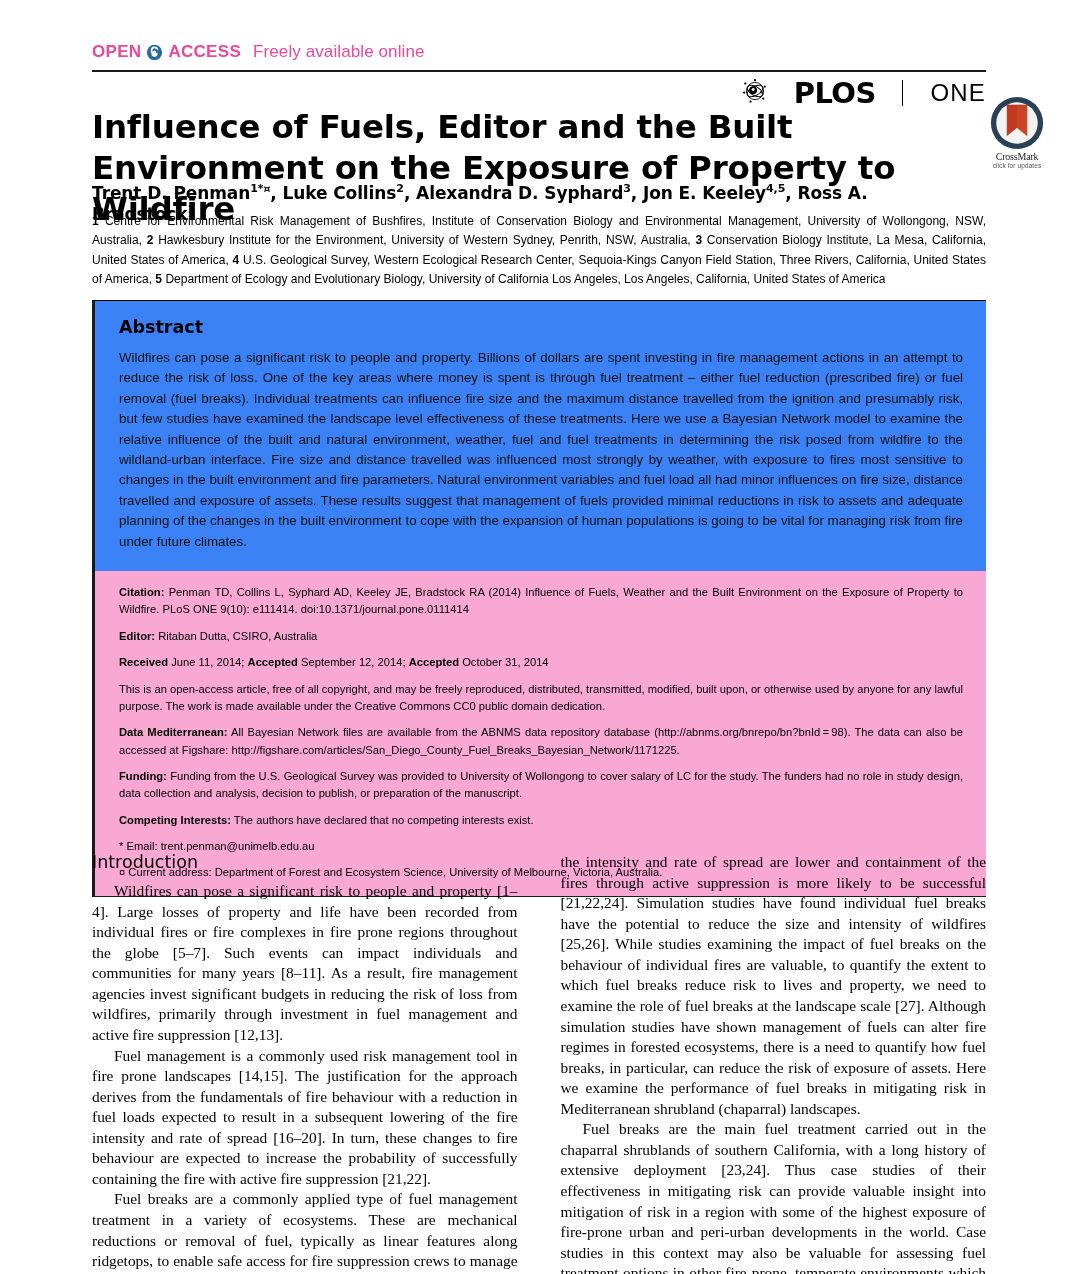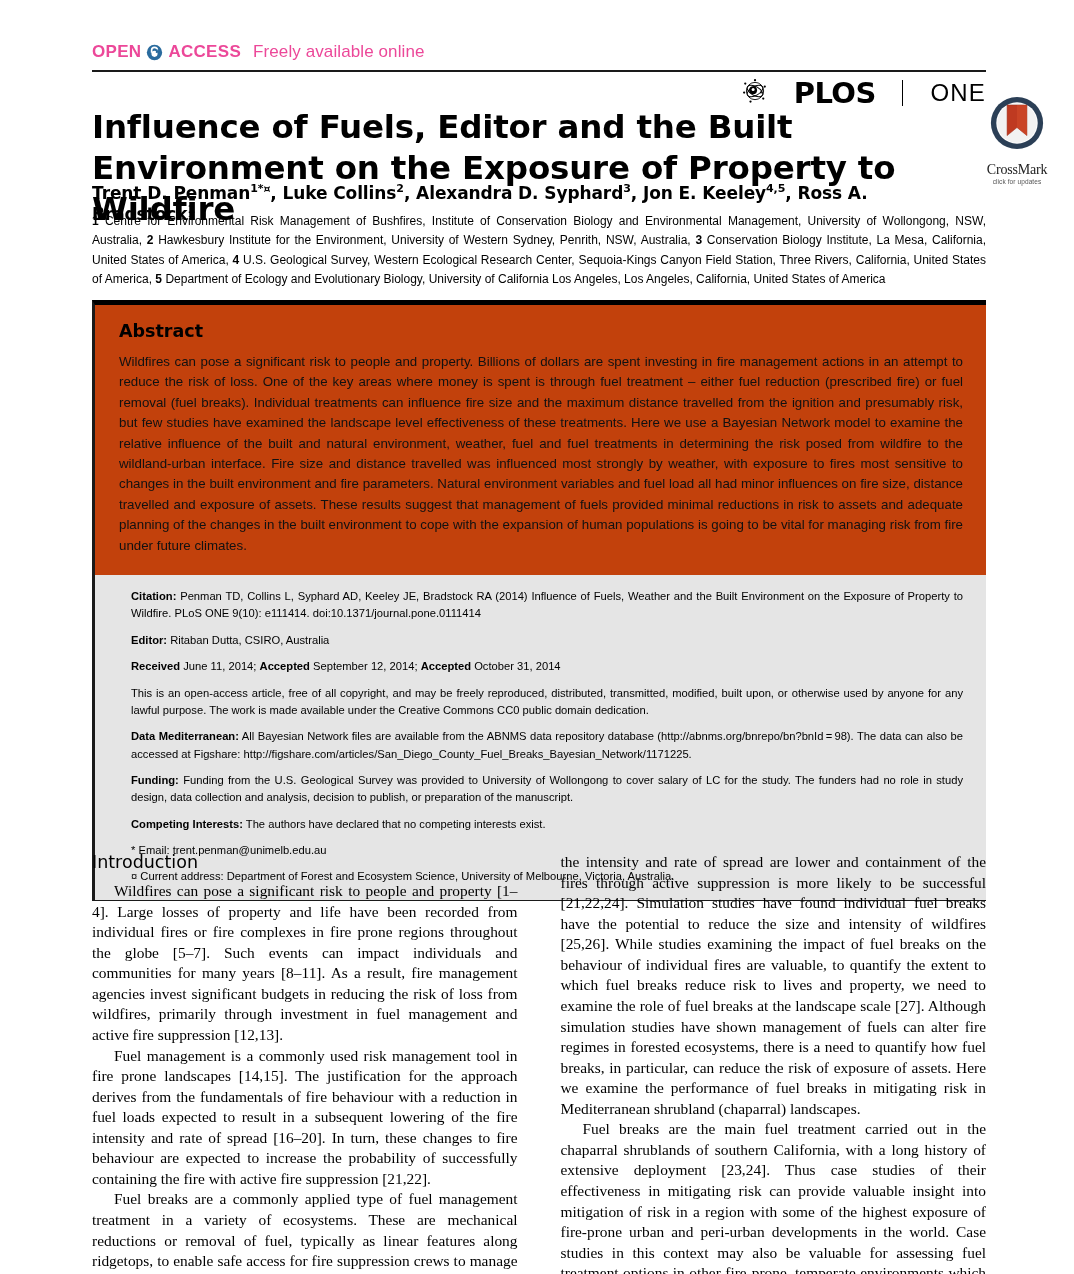--- a/index.html
+++ b/index.html
@@ -128,63 +128,63 @@
   
   .crossmark {
     position: absolute;
     left: 978px; top: 96px;
     width: 78px;
     text-align: center;
   }
   .crossmark-circle { width: 54px; height: 54px; margin: 0 auto; display:block; }
   .crossmark-name {
     font-family: "Liberation Serif", serif;
-    font-size: 14px;
+    font-size: 10px;
     color: #222;
-    margin-top: 12px;
+    margin-top: 1px;
     letter-spacing: -.2px;
   }
   .crossmark-sub {
     font-size: 6.5px;
     color: #555;
     margin-top: 0px;
     letter-spacing: .1px;
   }
 
   
   .abstract-wrap {
     position: absolute;
     left: 92px; top: 300px;
     width: 894px;
   }
   .abstract-box {
-    background: #c2410c;
+    background: #3b82f6;
     border-left: 3px solid #1a1a1a;
-    border-top: 5px solid #000000;
+    border-top: 1px solid #000000;
     padding: 16px 23px 19px 24px;
   }
   .abstract-h {
     font-family: "DejaVu Sans", sans-serif;
     font-weight: 700;
     font-size: 17.5px;
     margin: 0 0 11px 0;
     color: #000;
   }
   .abstract-body {
     font-size: 13.3px;
     line-height: 1.535;
     text-align: justify;
     color: #111;
   }
 
   .meta-box {
     border-left: 3px solid #1a1a1a;
     border-bottom: 1px solid #1a1a1a;
-    background: #e5e5e5;
-    padding: 13px 23px 14px 36px;
+    background: #f9a8d4;
+    padding: 13px 23px 14px 24px;
   }
   .meta-p {
     font-size: 11.2px;
     line-height: 1.55;
     text-align: justify;
     margin: 0 0 9px 0;
     color: #000;
   }
   .meta-p:last-child { margin-bottom: 0; }
   .meta-p b { font-weight: 700; }

